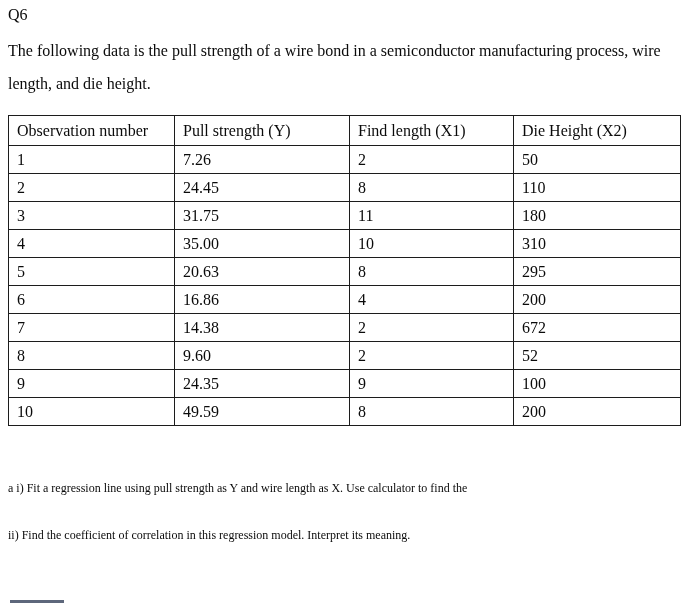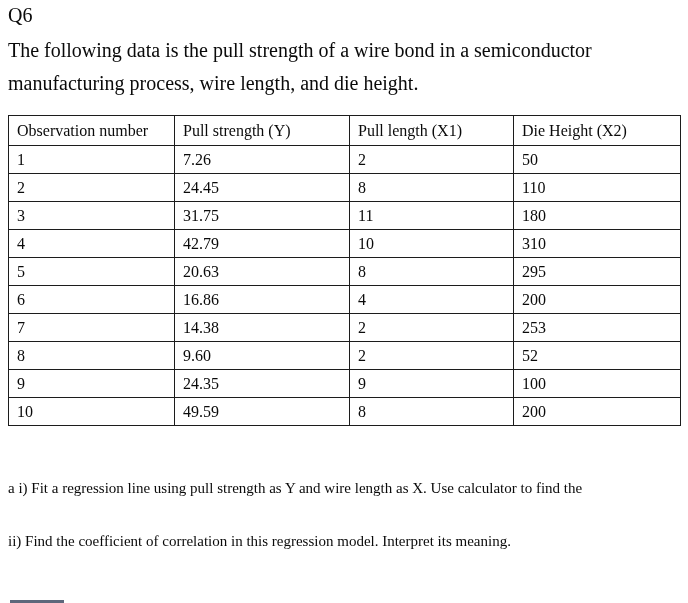--- a/index.html
+++ b/index.html
@@ -12,26 +12,26 @@
     height: 603px;
     overflow: hidden;
     position: relative;
     font-family: "Liberation Serif", "DejaVu Serif", serif;
     color: #0a0a0a;
   }
   .page {
     padding: 3px 6px 0 8px;
   }
   .q-label {
-    font-size: 20px;
+    font-size: 16px;
     line-height: 20px;
     margin: 2px 0 0 0;
   }
   .intro {
-    font-size: 20px;
+    font-size: 16px;
     line-height: 33px;
     margin: 9px 0 0 0;
     width: 676px;
   }
   table.data-table {
     border-collapse: collapse;
     table-layout: fixed;
     width: 672px;
     margin-top: 15px;
   }
@@ -48,28 +48,28 @@
     overflow: hidden;
     white-space: nowrap;
   }
   table.data-table th {
     height: 27px;
   }
   .questions {
     margin-top: 0;
   }
   .q-part {
-    font-size: 15px;
+    font-size: 12px;
     line-height: 33px;
   }
   .q-part-ai {
     margin-top: 46px;
   }
   .q-part-ii {
-    margin-top: 20px;
+    margin-top: 14px;
     font-family: Liberation Serif, serif;
   }
   .bi {
     font-weight: bold;
     font-style: italic;
   }
   .bottom-artifact {
     position: absolute;
     left: 10px;
     bottom: 0;
@@ -92,21 +92,21 @@
     <colgroup>
       <col style="width:166px">
         <col style="width:175px">
         <col style="width:164px">
         <col style="width:167px">
     </colgroup>
     <thead>
       <tr>
         <th>Observation number</th>
         <th>Pull strength (Y)</th>
-        <th>Pull length (X1)</th>
+        <th>Find length (X1)</th>
         <th>Die Height (X2)</th>
       </tr>
     </thead>
     <tbody>
       <tr>
         <td>1</td>
         <td>7.26</td>
         <td>2</td>
         <td>50</td>
       </tr>
@@ -117,41 +117,41 @@
         <td>110</td>
       </tr>
       <tr>
         <td>3</td>
         <td>31.75</td>
         <td>11</td>
         <td>180</td>
       </tr>
       <tr>
         <td>4</td>
-        <td>42.79</td>
+        <td>35.00</td>
         <td>10</td>
         <td>310</td>
       </tr>
       <tr>
         <td>5</td>
         <td>20.63</td>
         <td>8</td>
         <td>295</td>
       </tr>
       <tr>
         <td>6</td>
         <td>16.86</td>
         <td>4</td>
         <td>200</td>
       </tr>
       <tr>
         <td>7</td>
         <td>14.38</td>
         <td>2</td>
-        <td>253</td>
+        <td>672</td>
       </tr>
       <tr>
         <td>8</td>
         <td>9.60</td>
         <td>2</td>
         <td>52</td>
       </tr>
       <tr>
         <td>9</td>
         <td>24.35</td>

